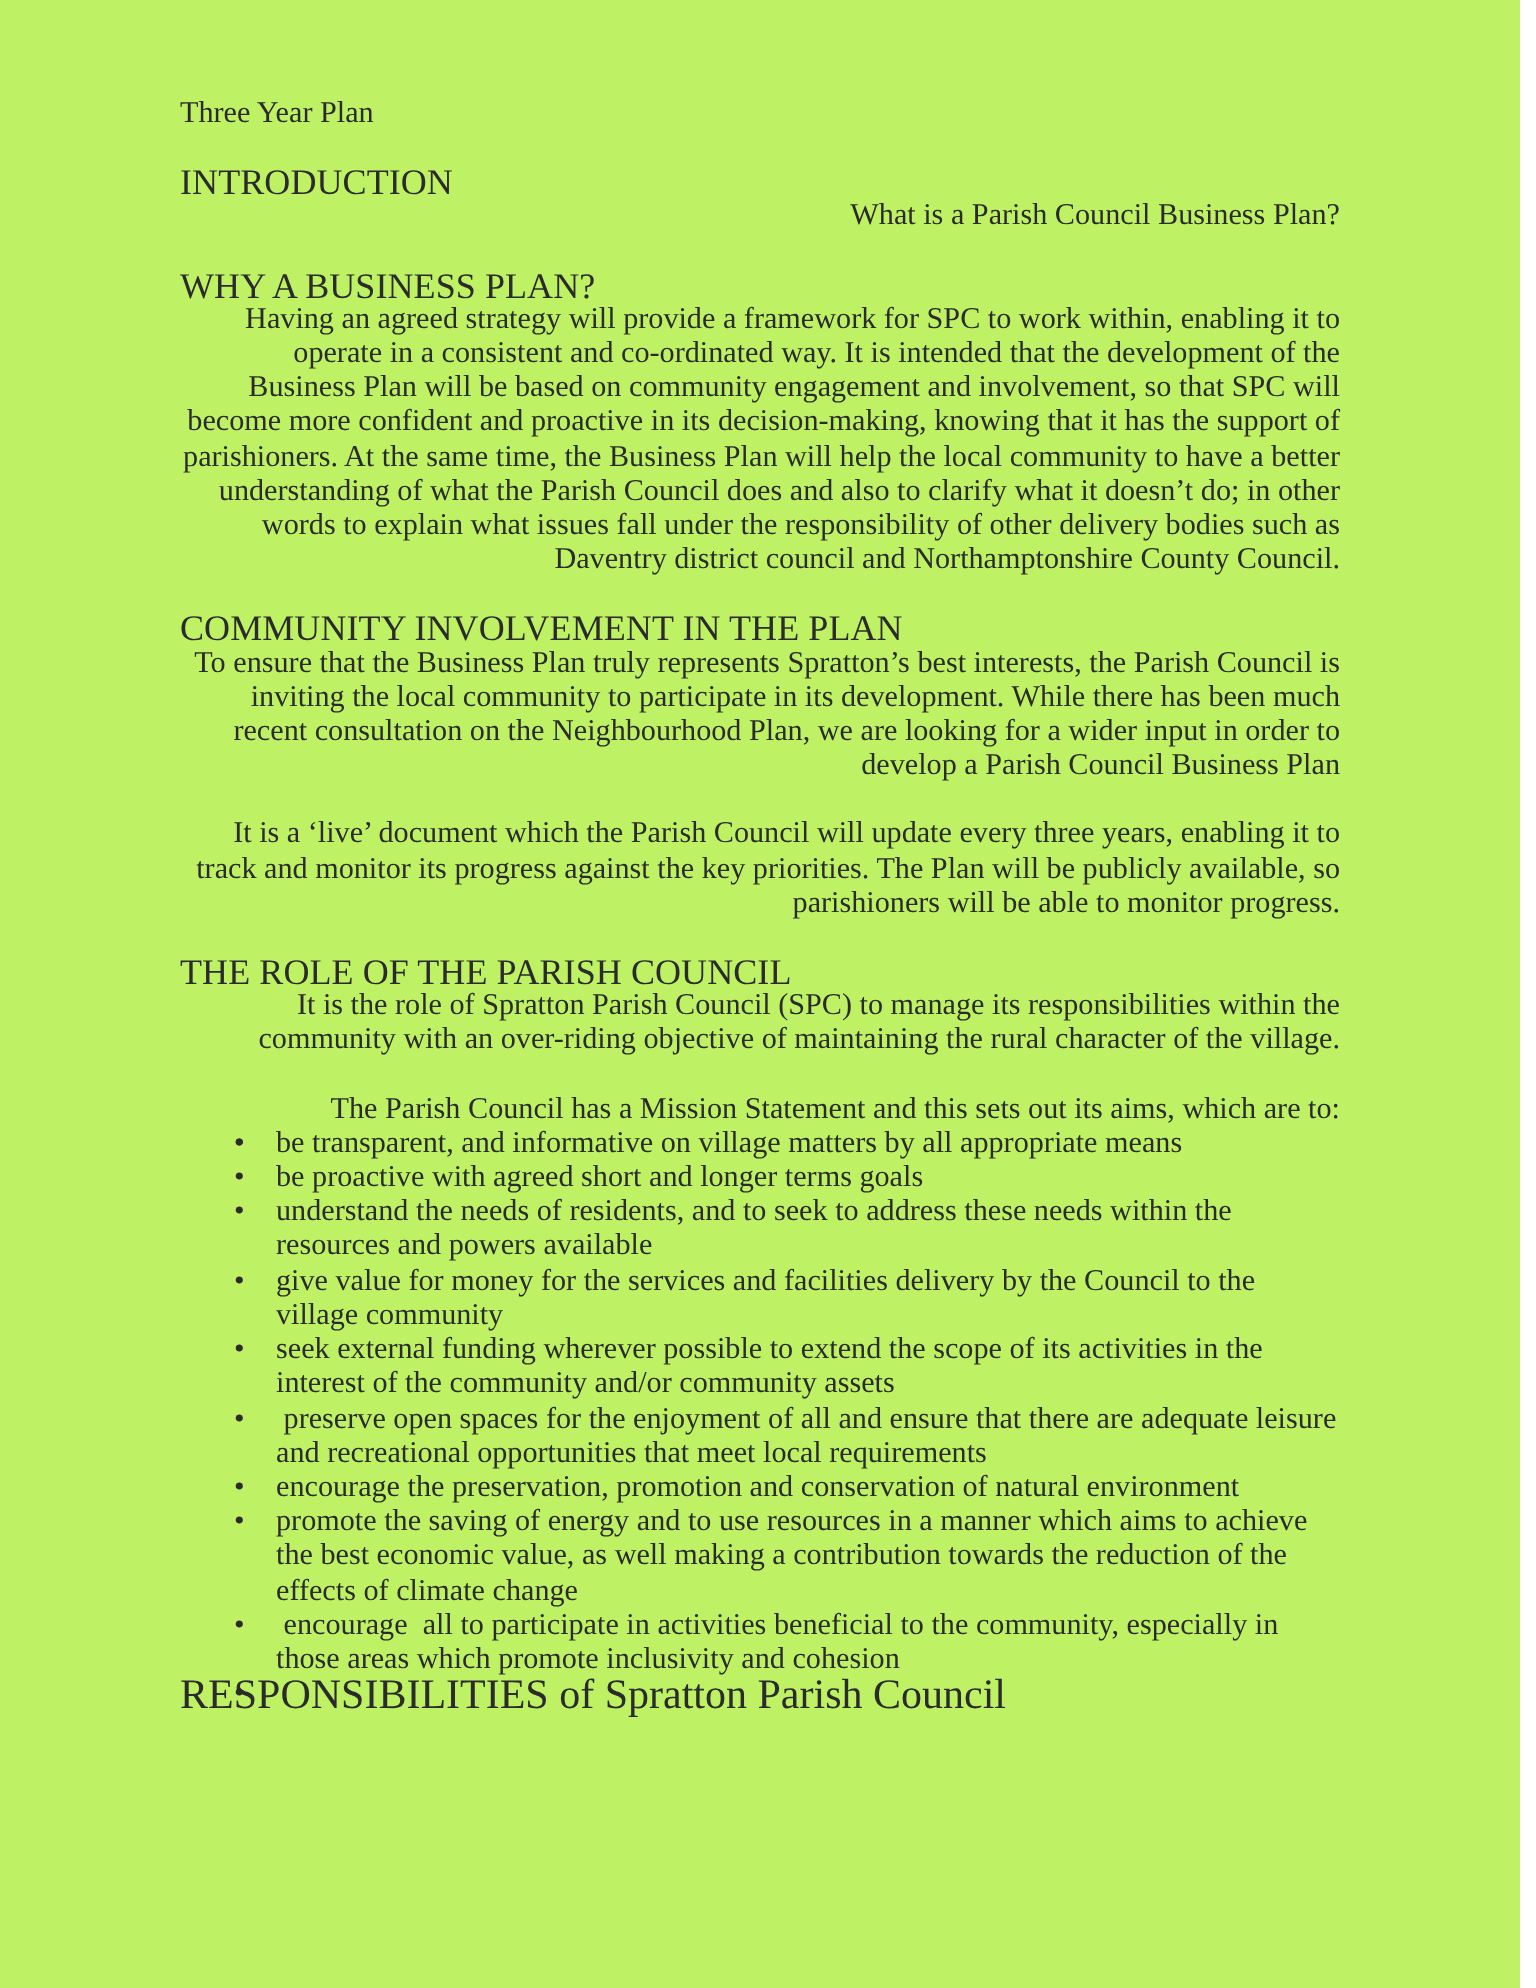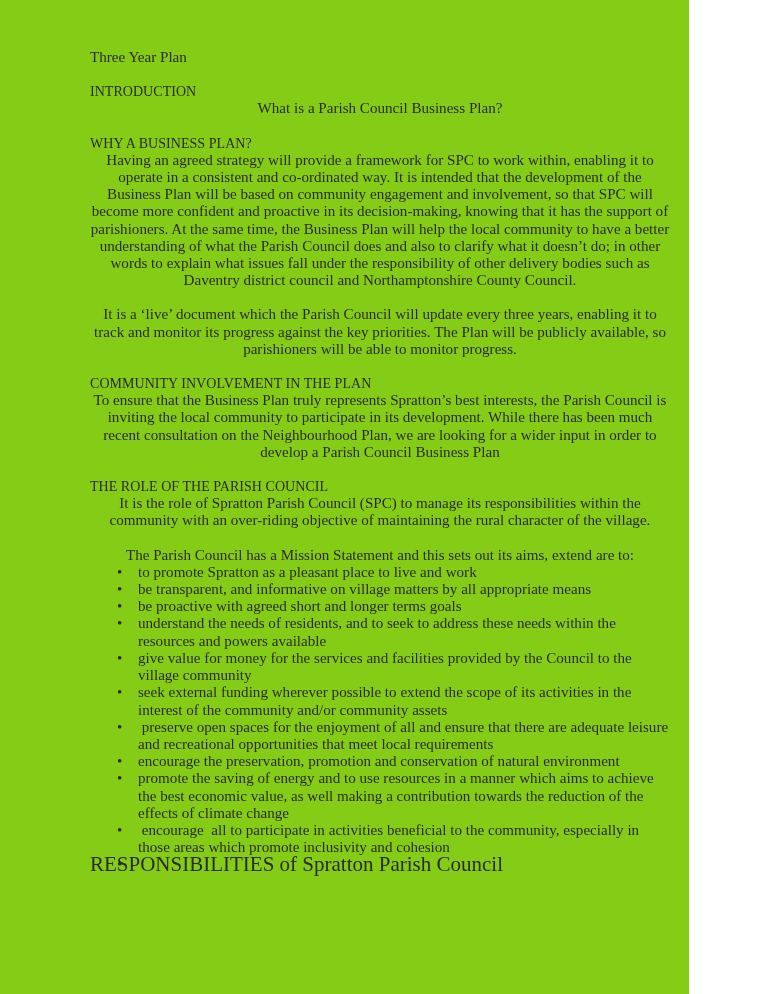--- a/index.html
+++ b/index.html
@@ -11,23 +11,23 @@
   body {
     width: 768px;
     height: 994px;
     overflow: hidden;
     font-family: "Liberation Serif", "DejaVu Serif", serif;
     color: #2b2b2b;
     -webkit-font-smoothing: antialiased;
   }
   .page {
     position: relative;
-    width: 689px;
+    width: 760px;
     height: 994px;
-    background: #84cc16;
+    background: #bef264;
     box-sizing: border-box;
     padding: 49px 98px 0 90px;
   }
   .doc {
     width: 580px;
     font-size: 15.1px;
     line-height: 17.2px;
   }
   .doc-title {
     margin: 0 0 17px 0;
@@ -37,27 +37,27 @@
   }
   .section {
     margin: 0 0 17px 0;
   }
   .section:last-child {
     margin-bottom: 0;
   }
   .heading {
     margin: 0;
     font-weight: normal;
-    font-size: 14px;
+    font-size: 18px;
     line-height: 17.2px;
     letter-spacing: 0.04px;
   }
   .para {
     margin: 0;
-    text-align: center;
+    text-align: right;
     font-size: 15.1px;
     line-height: 17.2px;
   }
   .bullet-list {
     list-style: none;
     margin: 0;
     padding: 0;
   }
   .bullet-list li {
     position: relative;
@@ -94,41 +94,41 @@
       <p class="heading">INTRODUCTION</p>
       <p class="para">What is a Parish Council Business Plan?</p>
     </div>
 
     <div class="section">
       <p class="heading">WHY A BUSINESS PLAN?</p>
       <p class="para">Having an agreed strategy will provide a framework for SPC to work within, enabling it to operate in a consistent and co-ordinated way. It is intended that the development of the Business Plan will be based on community engagement and involvement, so that SPC will become more confident and proactive in its decision-making, knowing that it has the support of parishioners. At the same time, the Business Plan will help the local community to have a better understanding of what the Parish Council does and also to clarify what it doesn’t do; in other words to explain what issues fall under the responsibility of other delivery bodies such as Daventry district council and Northamptonshire County Council.</p>
     </div>
 
     <div class="section">
-      <p class="para">It is a ‘live’ document which the Parish Council will update every three years, enabling it to track and monitor its progress against the key priorities. The Plan will be publicly available, so parishioners will be able to monitor progress.</p>
+      <p class="heading">COMMUNITY INVOLVEMENT IN THE PLAN</p>
+      <p class="para">To ensure that the Business Plan truly represents Spratton’s best interests, the Parish Council is inviting the local community to participate in its development. While there has been much recent consultation on the Neighbourhood Plan, we are looking for a wider input in order to develop a Parish Council Business Plan</p>
     </div>
 
     <div class="section">
-      <p class="heading">COMMUNITY INVOLVEMENT IN THE PLAN</p>
-      <p class="para">To ensure that the Business Plan truly represents Spratton’s best interests, the Parish Council is inviting the local community to participate in its development. While there has been much recent consultation on the Neighbourhood Plan, we are looking for a wider input in order to develop a Parish Council Business Plan</p>
+      <p class="para">It is a ‘live’ document which the Parish Council will update every three years, enabling it to track and monitor its progress against the key priorities. The Plan will be publicly available, so parishioners will be able to monitor progress.</p>
     </div>
 
     <div class="section">
       <p class="heading">THE ROLE OF THE PARISH COUNCIL</p>
       <p class="para">It is the role of Spratton Parish Council (SPC) to manage its responsibilities within the community with an over-riding objective of maintaining the rural character of the village.</p>
     </div>
 
     <div class="section">
-      <p class="para">The Parish Council has a Mission Statement and this sets out its aims, extend are to:</p>
+      <p class="para">The Parish Council has a Mission Statement and this sets out its aims, which are to:</p>
       <ul class="bullet-list">
-        <li><span class="dot">•</span><span class="ws-pre">to promote Spratton as a pleasant place to live and work</span></li>
+        <li><span class="dot">•</span></li>
         <li><span class="dot">•</span><span class="ws-pre">be transparent, and informative on village matters by all appropriate means</span></li>
         <li><span class="dot">•</span><span class="ws-pre">be proactive with agreed short and longer terms goals</span></li>
         <li><span class="dot">•</span><span class="ws-pre">understand the needs of residents, and to seek to address these needs within the resources and powers available</span></li>
-        <li><span class="dot">•</span><span class="ws-pre">give value for money for the services and facilities provided by the Council to the village community</span></li>
+        <li><span class="dot">•</span><span class="ws-pre">give value for money for the services and facilities delivery by the Council to the village community</span></li>
         <li><span class="dot">•</span><span class="ws-pre">seek external funding wherever possible to extend the scope of its activities in the interest of the community and/or community assets</span></li>
         <li><span class="dot">•</span><span class="ws-pre"> preserve open spaces for the enjoyment of all and ensure that there are adequate leisure and recreational opportunities that meet local requirements</span></li>
         <li><span class="dot">•</span><span class="ws-pre">encourage the preservation, promotion and conservation of natural environment</span></li>
         <li><span class="dot">•</span><span class="ws-pre">promote the saving of energy and to use resources in a manner which aims to achieve the best economic value, as well making a contribution towards the reduction of the effects of climate change</span></li>
         <li><span class="dot">•</span><span class="ws-pre"> encourage  all to participate in activities beneficial to the community, especially in those areas which promote inclusivity and cohesion</span></li>
         <li><span class="dot">•</span></li>
       </ul>
       <p class="tail-line">RESPONSIBILITIES of Spratton Parish Council</p>
     </div>
 

